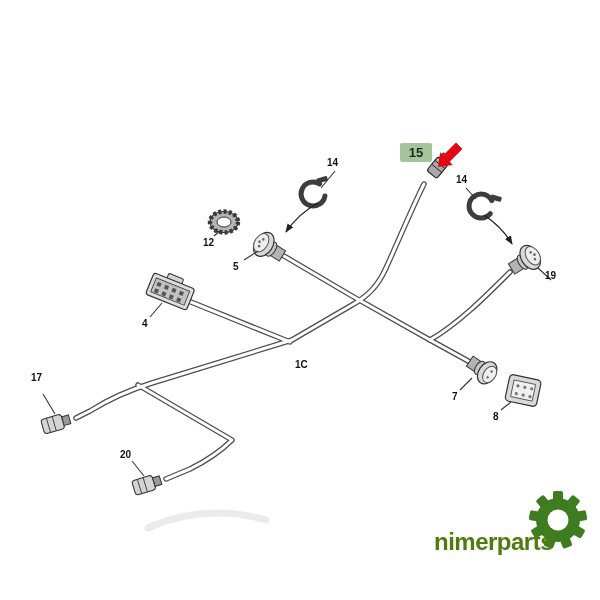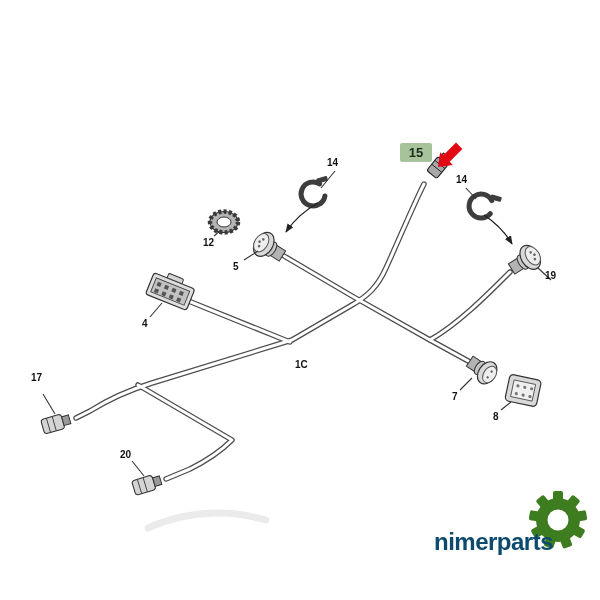--- a/index.html
+++ b/index.html
@@ -197,16 +197,16 @@
           <rect x="-5" y="-29" width="10" height="12" rx="2" transform="rotate(160)"></rect>
           <rect x="-5" y="-29" width="10" height="12" rx="2" transform="rotate(200)"></rect>
           <rect x="-5" y="-29" width="10" height="12" rx="2" transform="rotate(240)"></rect>
           <rect x="-5" y="-29" width="10" height="12" rx="2" transform="rotate(280)"></rect>
           <rect x="-5" y="-29" width="10" height="12" rx="2" transform="rotate(320)"></rect>
         </g>
         <circle cx="0" cy="0" r="22"></circle>
         <circle cx="0" cy="0" r="10.5" fill="#ffffff"></circle>
       </g>
     </svg>
-    <div class="logo-text" style="color: #0c4a6e;">nimerparts</div>
+    <div class="logo-text" style="color: #4d7c0f;">nimerparts</div>
   </div>
 
 </div>
 
 </body></html>

